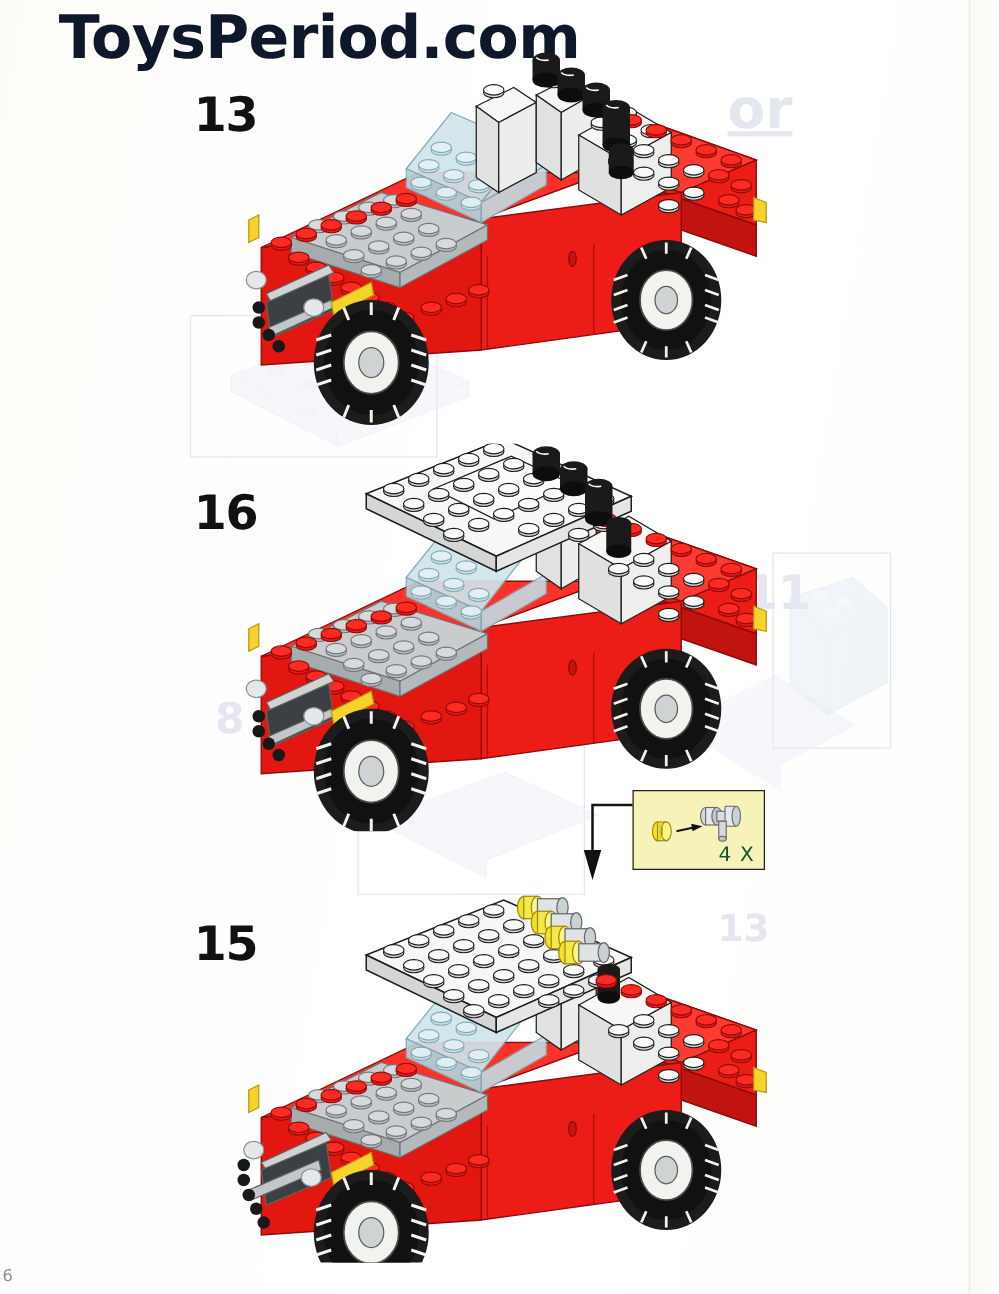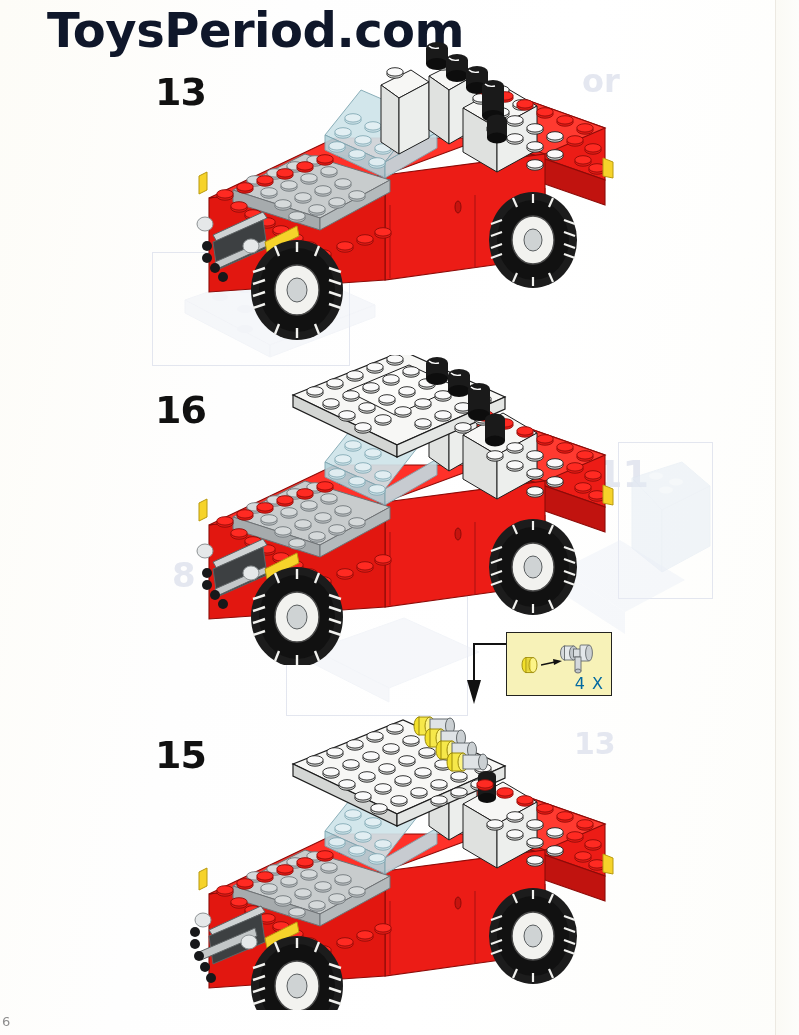--- a/index.html
+++ b/index.html
@@ -107,21 +107,21 @@
     background: #f7f2b8;
     border: 1.6px solid #23231f;
     box-sizing: border-box;
   }
   .callout-count {
     position: absolute;
     right: 7px;
     bottom: 2px;
     font-family: "DejaVu Sans", sans-serif;
     font-size: 16px;
-    color: #0369a1;
+    color: #14532d;
     letter-spacing: 1px;
     margin-top: 36px;
   }
   .callout-yellow-part {
     position: absolute;
     left: 12px;
     top: 22px;
     width: 20px;
     height: 20px;
   }
@@ -154,21 +154,21 @@
 </style>
 </head>
 <body>
 
 <div id="page">
 
   <div class="paper-tint"></div>
   <div class="page-edge"></div>
   <div class="page-edge2"></div>
 
-  <div class="ghost-text" style="left:582px; top:62px; font-size:32px;">or</div>
+  <div class="ghost-text" style="left:582px; top:62px; font-size:44px;text-decoration:underline;">or</div>
   <div class="ghost-text" style="left:172px; top:555px; font-size:34px;">8</div>
   <div class="ghost-text" style="left:596px; top:452px; font-size:38px;">11</div>
   <div class="ghost-text" style="left:574px; top:726px; font-size:30px;">13</div>
 
   <div class="ghost-box" style="left:152px; top:252px; width:196px; height:112px;"></div>
   <div class="ghost-box" style="left:618px; top:442px; width:93px; height:155px;"></div>
   <div class="ghost-box" style="left:286px; top:596px; width:180px; height:118px;"></div>
 
   <svg class="ghost" style="left:150px; top:245px;" width="260" height="140" viewBox="0 0 260 140">
     <g fill="#eef1f7" stroke="#e6eaf2" stroke-width="1">

